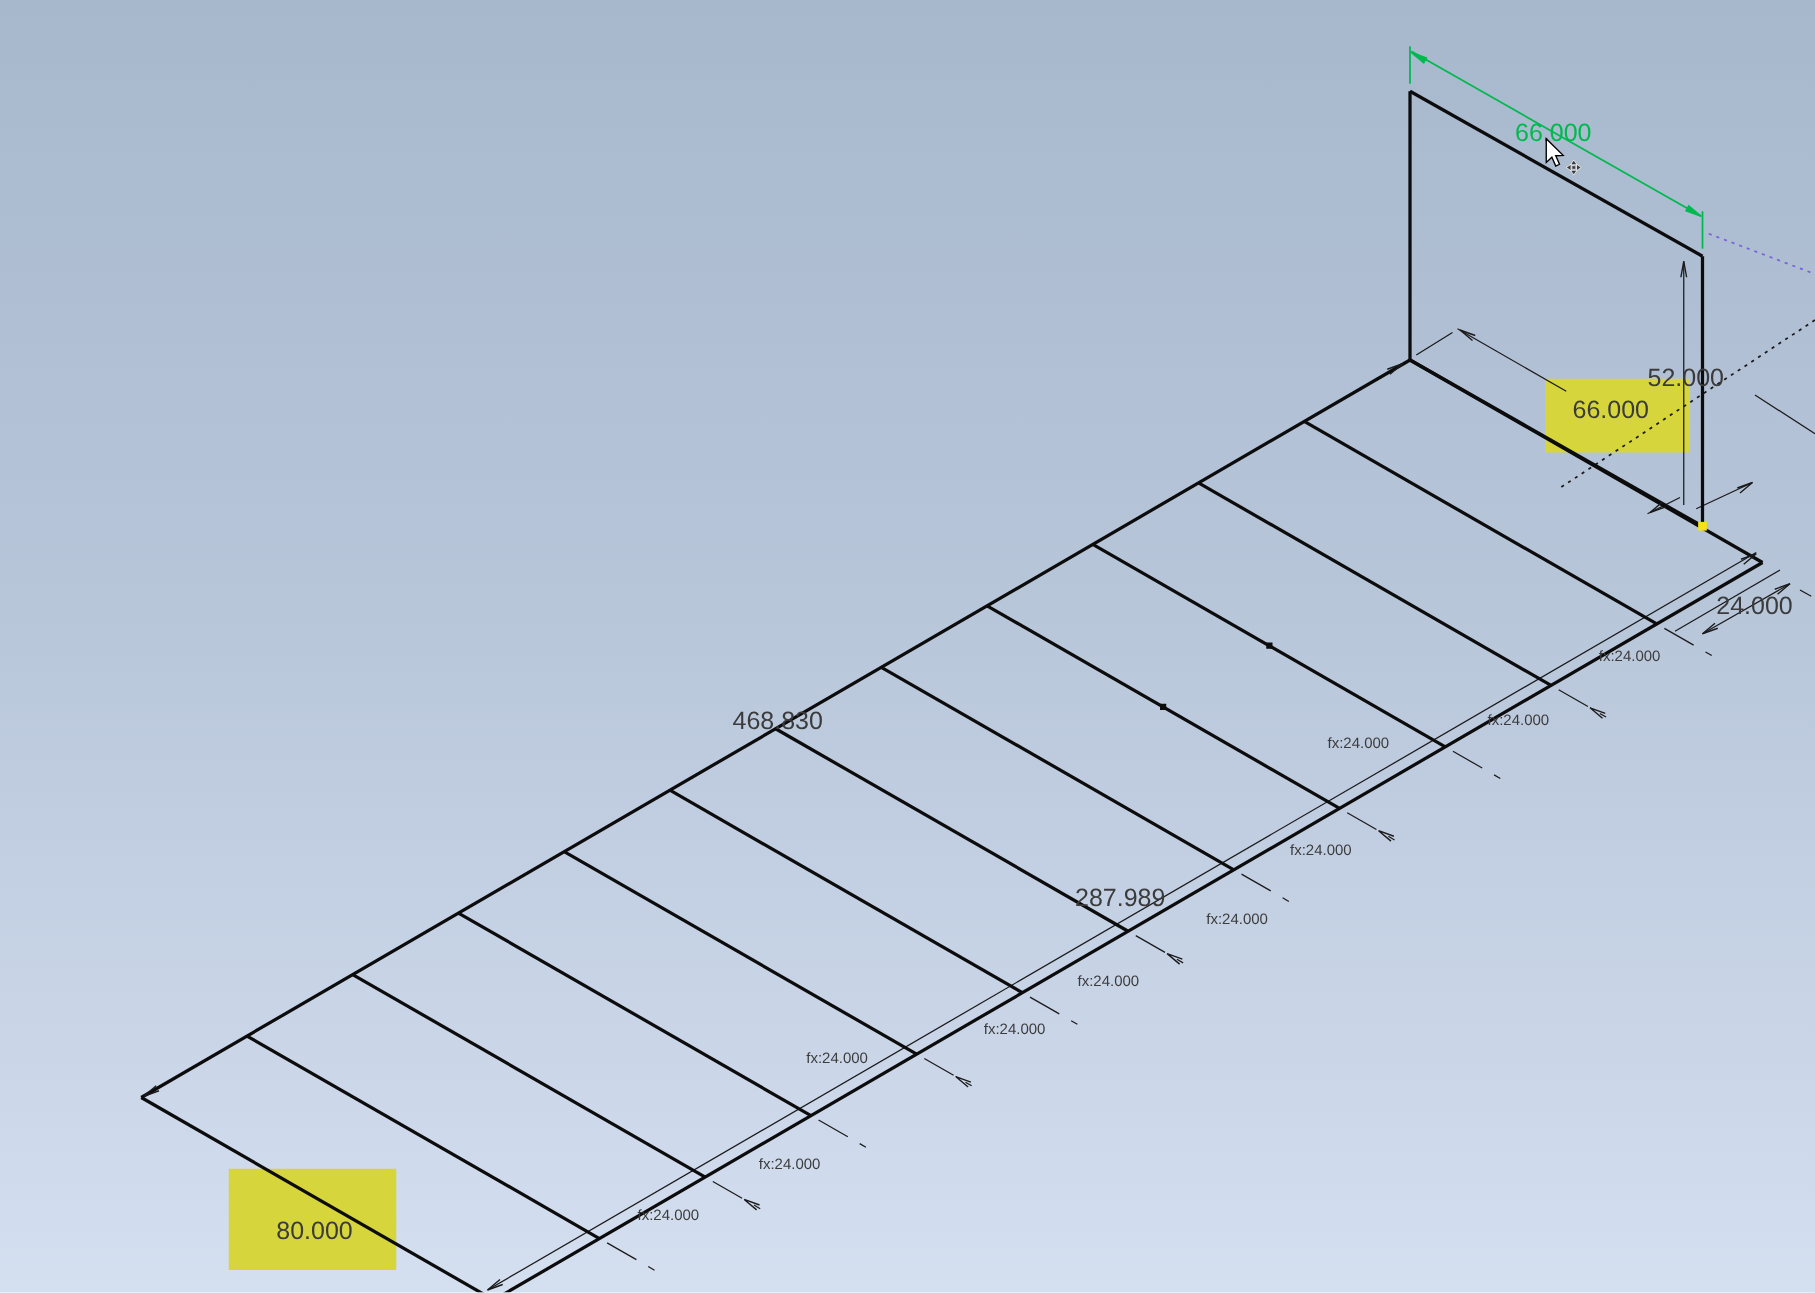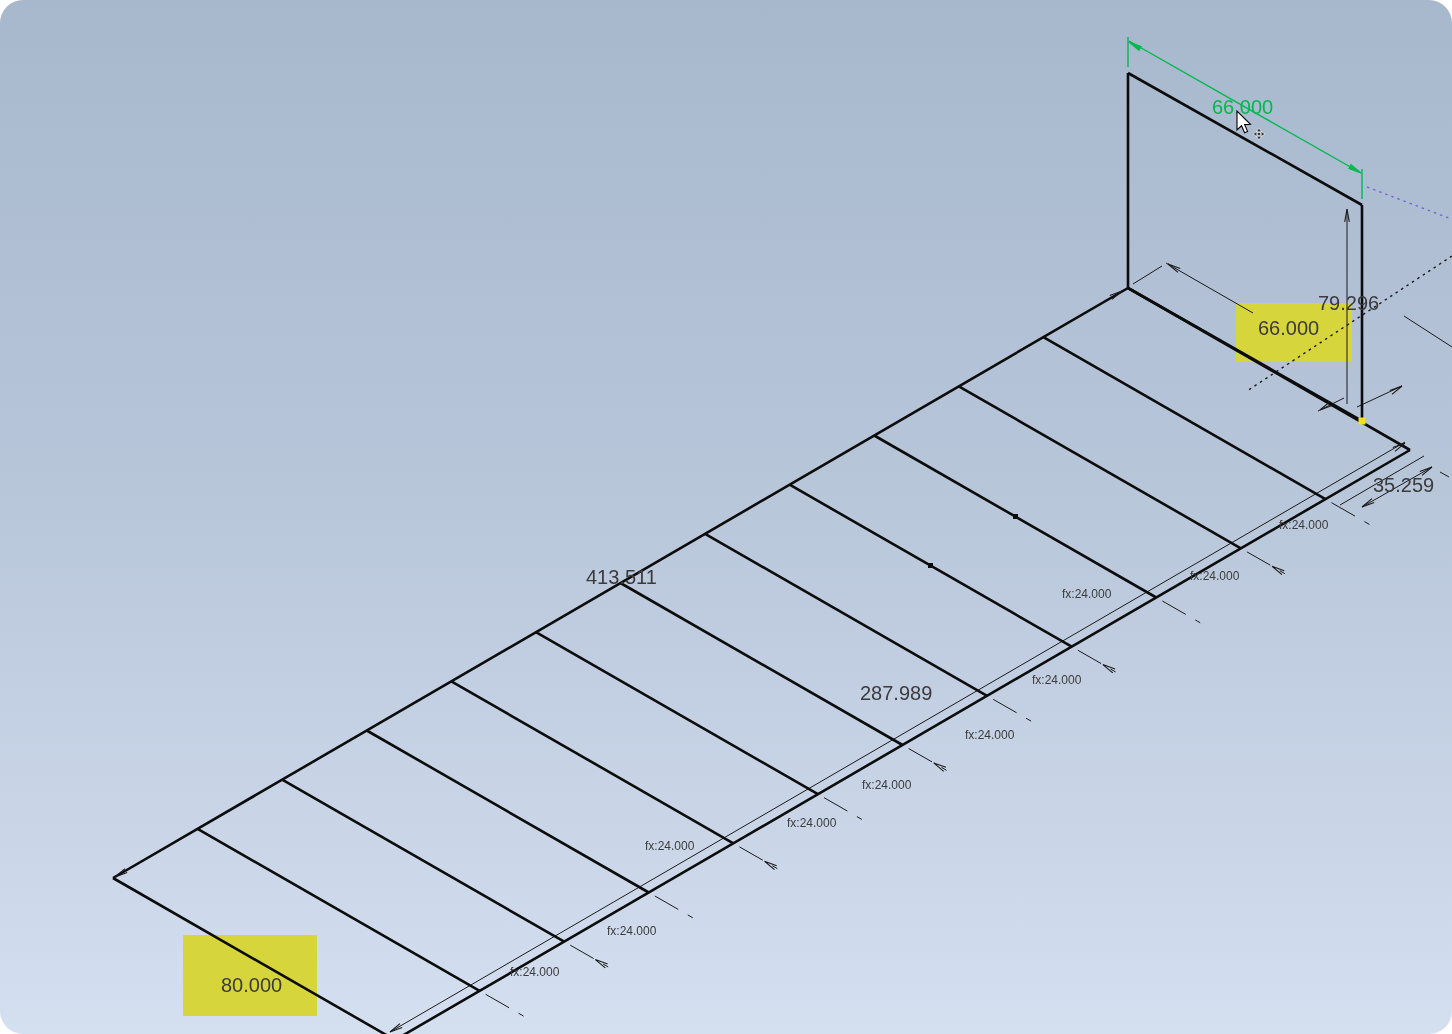--- a/index.html
+++ b/index.html
@@ -2,21 +2,20 @@
 <html><head>
 <meta charset="utf-8">
 <style>
   html,body{margin:0;padding:0;}
   .stage{
     position:relative;
     width:1452px;height:1034px;
     overflow:hidden;
     background:linear-gradient(180deg,#a7b8cd 0%,#b7c5d9 45%,#d4dff0 100%);
     font-family:"Liberation Sans", sans-serif;
-    border-radius:23px;
   }
   .hl{
     position:absolute;
     background:#d6d63c;
   }
   svg.linework{position:absolute;left:0;top:0;}
   .dim{
     position:absolute;
     white-space:nowrap;
     color:#3b3b3b;
@@ -111,31 +110,31 @@
       <path d="M1284.2,570.7 L1272.0333333333333,566.2333333333333 L1282.0,574.6" fill="none" stroke="#1a1a1a" stroke-width="1.1"></path>
       <path d="M1141.2,46.4 L1129,42 L1139.0,50.4 Z" fill="#00b94e" stroke="#00b94e" stroke-width="1.1"></path>
       <path d="M1348.8,168.6 L1361,173 L1351.0,164.6 Z" fill="#00b94e" stroke="#00b94e" stroke-width="1.1"></path>
       <rect x="928" y="563" width="5" height="5" fill="#0c0c0c"></rect>
       <rect x="1013" y="514" width="5" height="5" fill="#0c0c0c"></rect>
       <rect x="1358.5" y="417.5" width="7" height="7" fill="#f3e11c"></rect>
     </svg>
 
   <div class="dim big green" style="left:1212px;top:96px;">66.000</div>
 
-  <div class="dim big" style="left:1318px;top:292px;">79.296</div>
+  <div class="dim big" style="left:1318px;top:292px;">52.000</div>
 
   <div class="dim big" style="left:1258px;top:317px;">66.000</div>
 
   <div class="dim big" style="left:221px;top:944px;margin-top:30px;">80.000</div>
 
-  <div class="dim big" style="left:586px;top:566px;">413.511</div>
+  <div class="dim big" style="left:586px;top:566px;">468.830</div>
 
-  <div class="dim big" style="left:860px;top:682px;">287.989</div>
+  <div class="dim big" style="left:860px;top:708px;">287.989</div>
 
-  <div class="dim big" style="left:1373px;top:474px;">35.259</div>
+  <div class="dim big" style="left:1373px;top:474px;">24.000</div>
 
   <div class="dim" style="left:510px;top:966px;">fx:24.000</div>
   <div class="dim" style="left:607px;top:925px;">fx:24.000</div>
   <div class="dim" style="left:645px;top:840px;">fx:24.000</div>
   <div class="dim" style="left:787px;top:817px;">fx:24.000</div>
   <div class="dim" style="left:862px;top:779px;">fx:24.000</div>
   <div class="dim" style="left:965px;top:729px;">fx:24.000</div>
   <div class="dim" style="left:1032px;top:674px;">fx:24.000</div>
   <div class="dim" style="left:1062px;top:588px;">fx:24.000</div>
   <div class="dim" style="left:1190px;top:570px;">fx:24.000</div>

